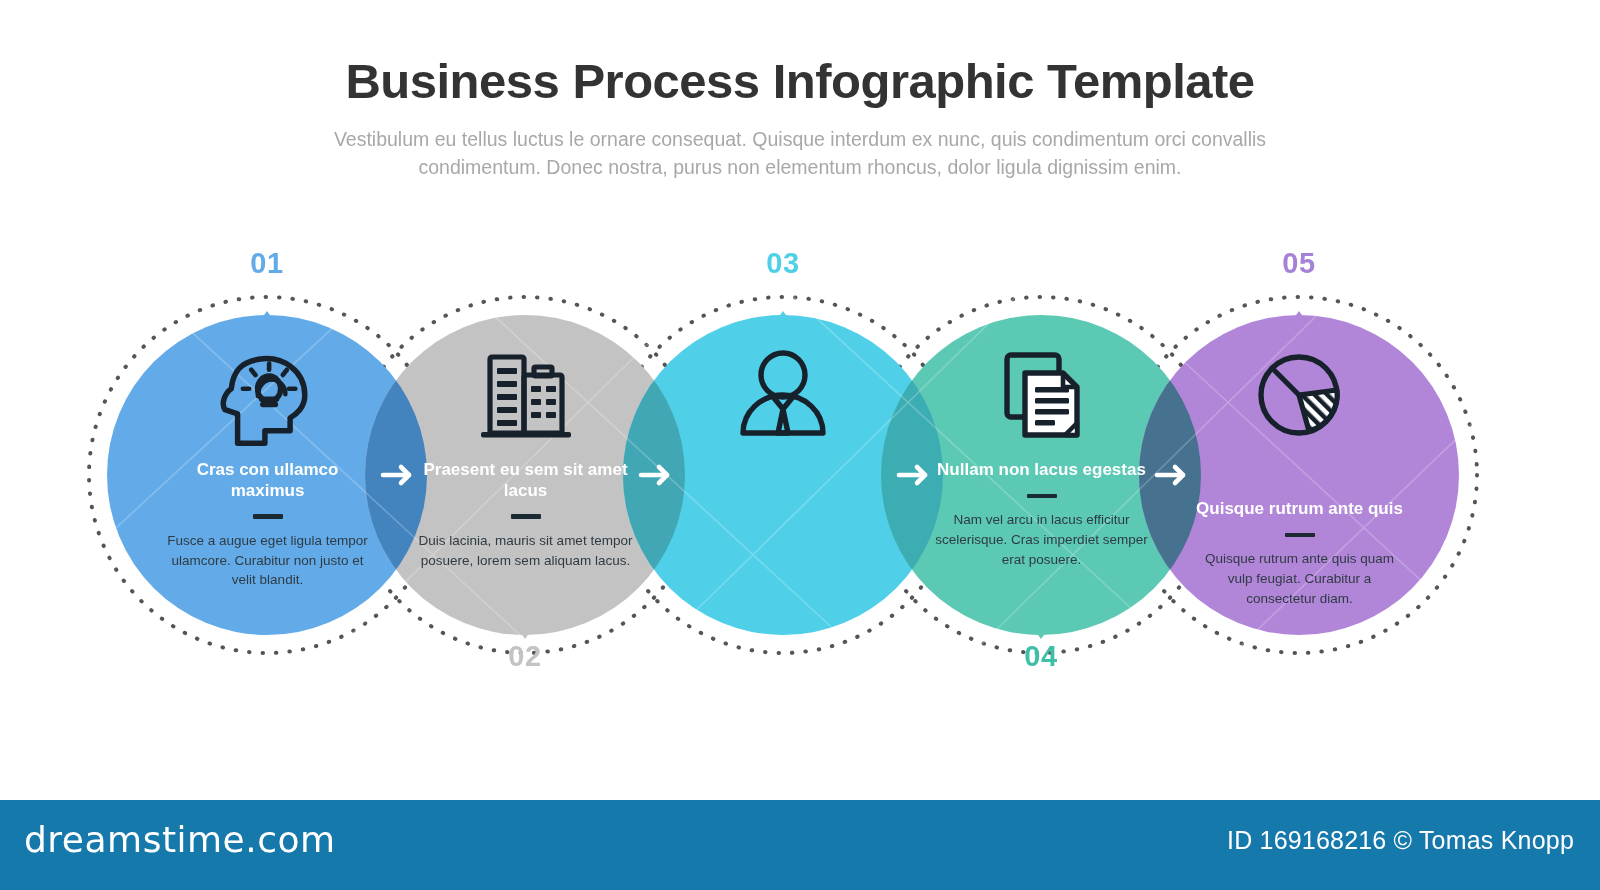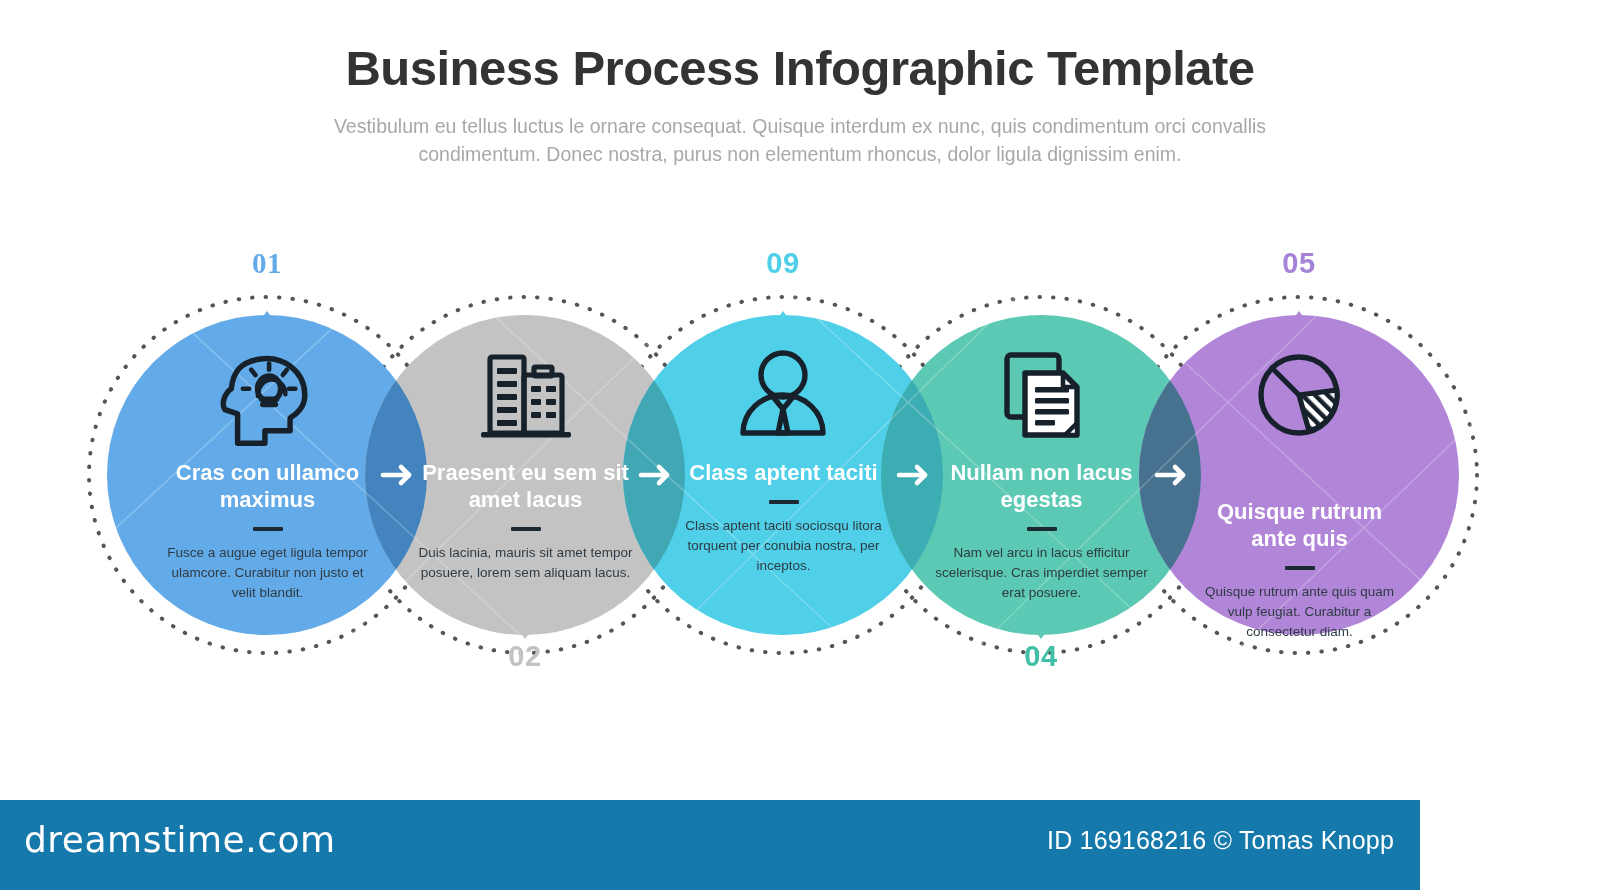--- a/index.html
+++ b/index.html
@@ -23,21 +23,21 @@
     top: 42px;
     left: 0;
     width: 1600px;
     text-align: center;
   }
   .title {
     font-size: 49px;
     font-weight: bold;
     letter-spacing: -0.5px;
     color: #333333;
-    margin: 0;
+    margin: 13px;
     line-height: 1.1;
   }
   .subtitle {
     margin: 16px auto 0 auto;
     width: 1000px;
     font-size: 19.5px;
     line-height: 1.45;
     color: #a8a8a8;
     font-weight: 400;
   }
@@ -54,21 +54,21 @@
 
   
   .step-text {
     position: absolute;
     width: 215px;
     text-align: center;
     color: #ffffff;
     pointer-events: none;
   }
   .step-heading {
-    font-size: 22px;
+    font-size: 17px;
     font-weight: bold;
     line-height: 1.22;
     color: #ffffff;
     margin: 0;
   }
   .step-rule {
     width: 30px;
     height: 4.5px;
     background: #1b2a32;
     border-radius: 1px;
@@ -89,21 +89,21 @@
     letter-spacing: 0.5px;
     text-align: center;
     width: 90px;
   }
 
   
   .footer-bar {
     position: absolute;
     left: 0;
     top: 800px;
-    width: 1420px;
+    width: 1600px;
     height: 90px;
     background: #1679ac;
   }
   .footer-logo {
     position: absolute;
     left: 24px;
     top: 19px;
     font-size: 36px;
     font-weight: 400;
     color: #ffffff;
@@ -291,43 +291,38 @@
           <line x1="899" y1="260" x2="925" y2="260"></line>
           <polyline points="917,252 925,260 917,268"></polyline>
         </g>
       <g>
           <line x1="1157" y1="260" x2="1183" y2="260"></line>
           <polyline points="1175,252 1183,260 1175,268"></polyline>
         </g>
     </g>
   </svg>
 
-  <div class="step-number" style="left:222px; top:32px; color:#63ABE8;font-family:Liberation Serif, serif;">01</div>
+  <div class="step-number" style="left:222px; top:32px; color:#63ABE8;">01</div>
   <div class="step-number" style="left:480px; top:425px; color:#C3C3C3;">02</div>
-  <div class="step-number" style="left:738px; top:32px; color:#4FD0E8;">09</div>
+  <div class="step-number" style="left:738px; top:32px; color:#4FD0E8;">03</div>
   <div class="step-number" style="left:996px; top:425px; color:#3FBFA6;">04</div>
   <div class="step-number" style="left:1254px; top:32px; color:#A582D6;text-align:center;">05</div>
 
   <div class="step-text" style="left:160px; top:245px;">
     <p class="step-heading">Cras con ullamco maximus</p>
     <div class="step-rule"></div>
     <p class="step-desc">Fusce a augue eget ligula tempor ulamcore. Curabitur non justo et velit blandit.</p>
   </div>
 
   <div class="step-text" style="left:418px; top:245px;">
     <p class="step-heading">Praesent eu sem sit amet lacus</p>
     <div class="step-rule"></div>
     <p class="step-desc">Duis lacinia, mauris sit amet tempor posuere, lorem sem aliquam lacus.</p>
   </div>
 
-  <div class="step-text" style="left:676px; top:245px;">
-    <p class="step-heading">Class aptent taciti</p>
-    <div class="step-rule"></div>
-    <p class="step-desc">Class aptent taciti sociosqu litora torquent per conubia nostra, per inceptos.</p>
-  </div>
 
   <div class="step-text" style="left:934px; top:245px;">
     <p class="step-heading">Nullam non lacus egestas</p>
     <div class="step-rule"></div>
     <p class="step-desc">Nam vel arcu in lacus efficitur scelerisque. Cras imperdiet semper erat posuere.</p>
   </div>
 
   <div class="step-text" style="left:1192px; top:240px;margin-top:44px;">
     <p class="step-heading">Quisque rutrum ante quis</p>
     <div class="step-rule"></div>

